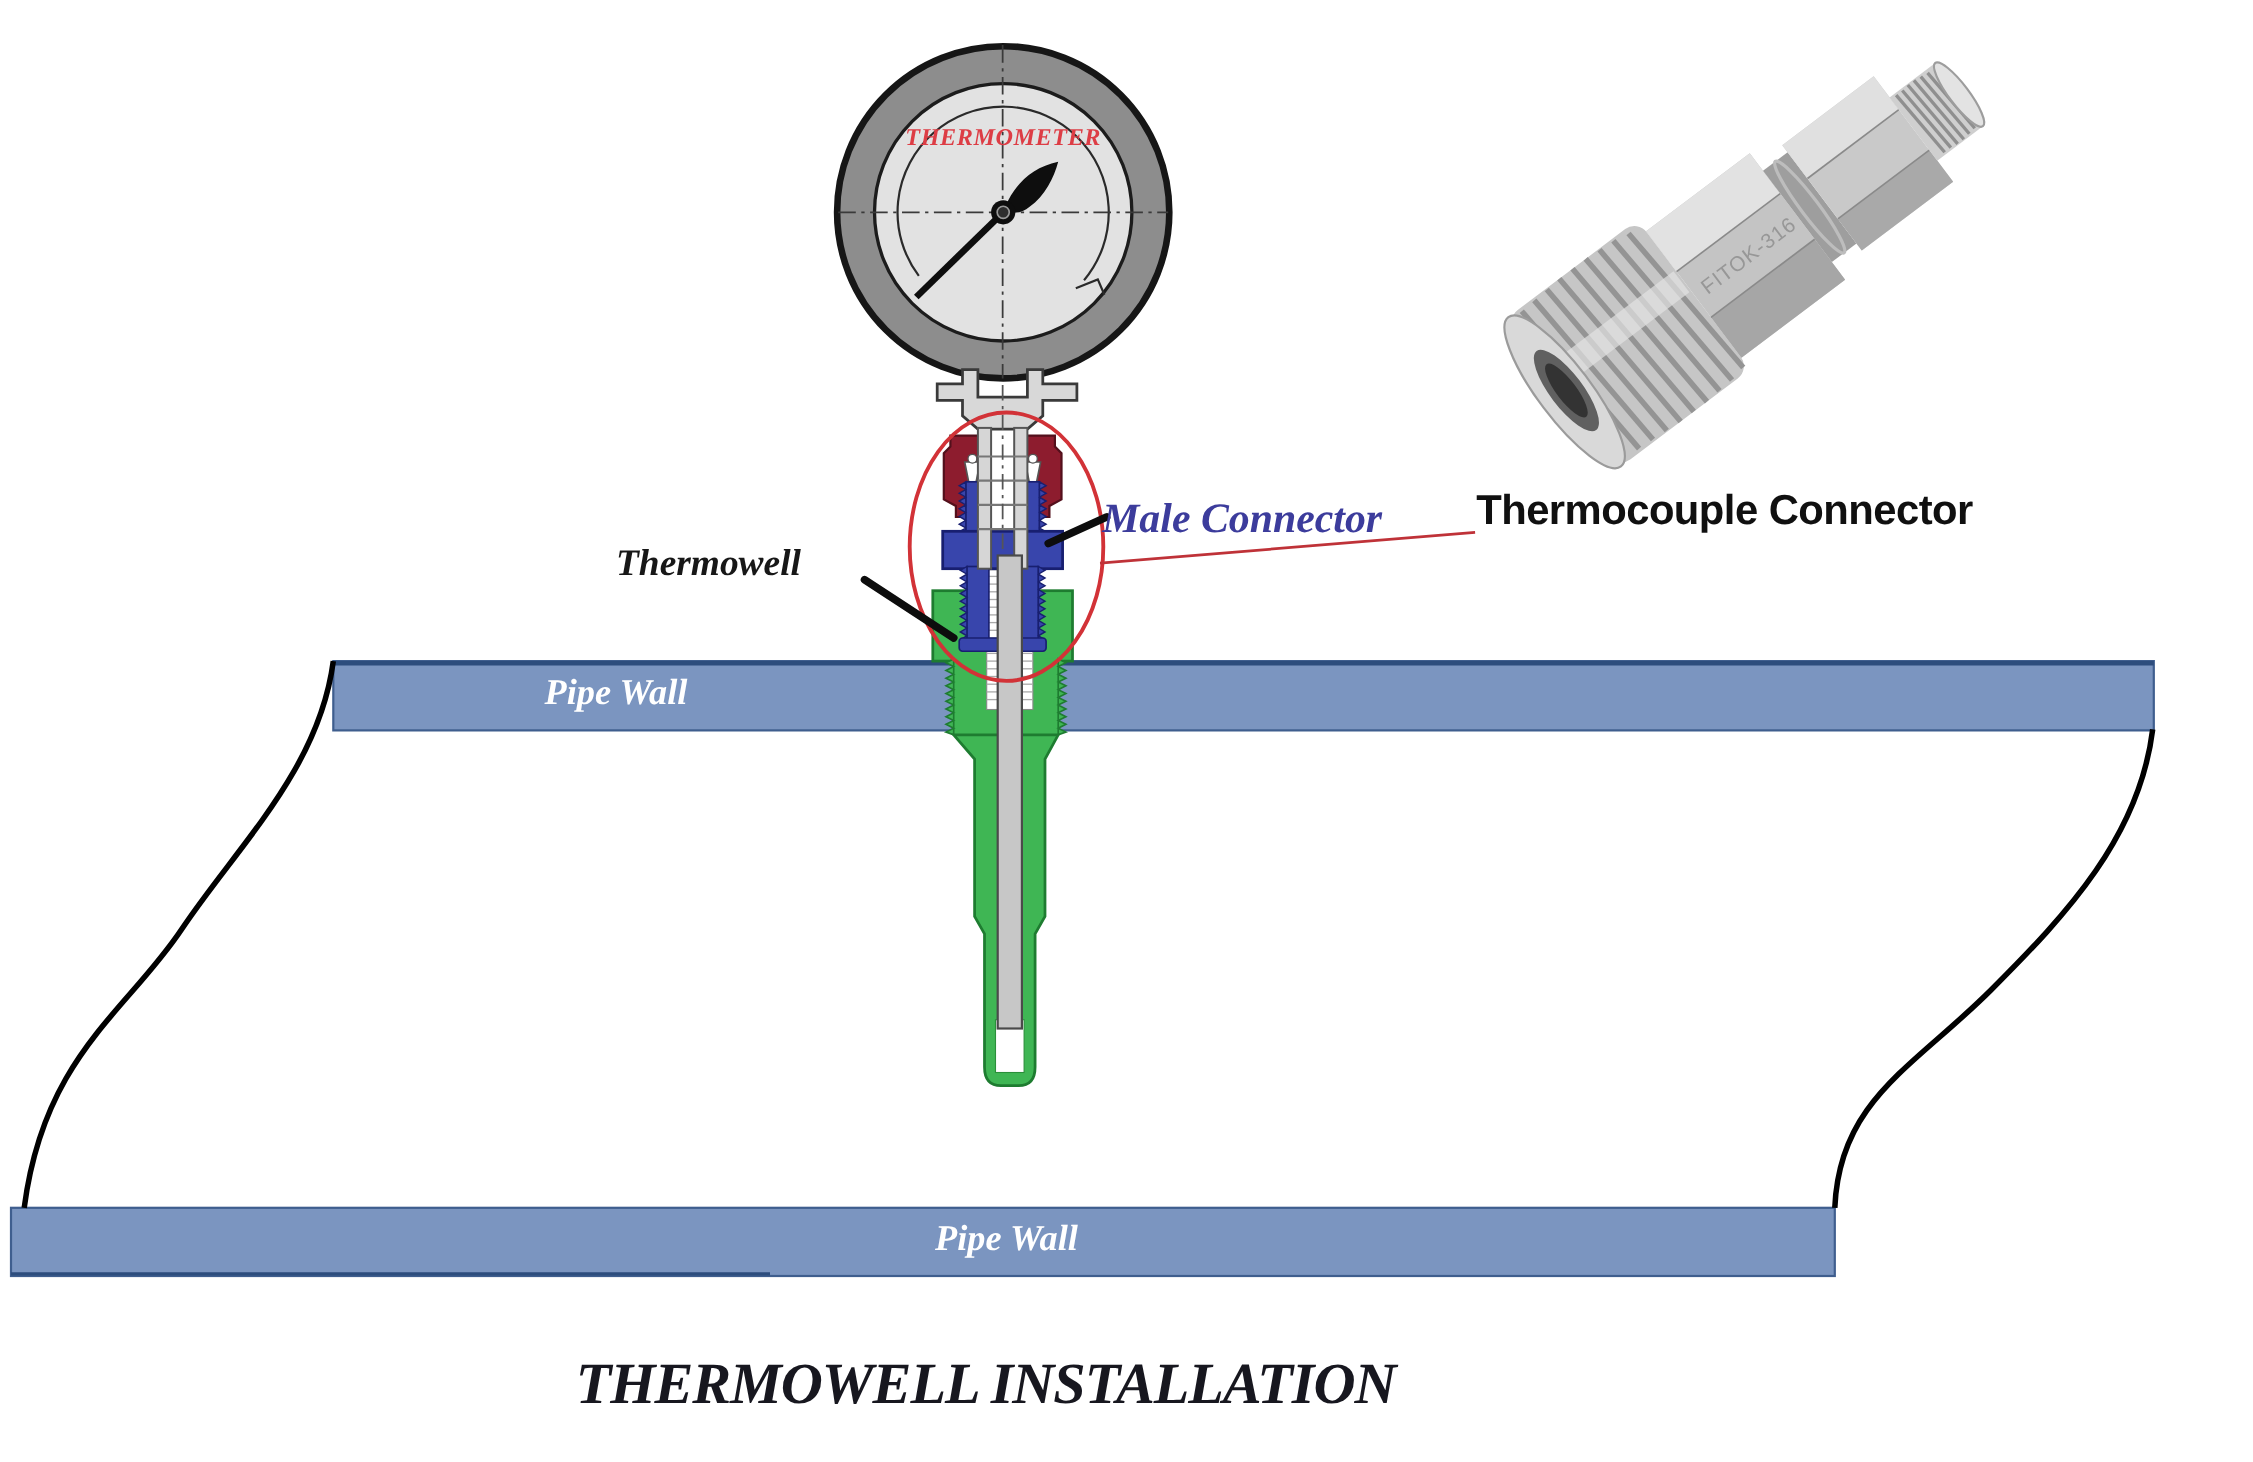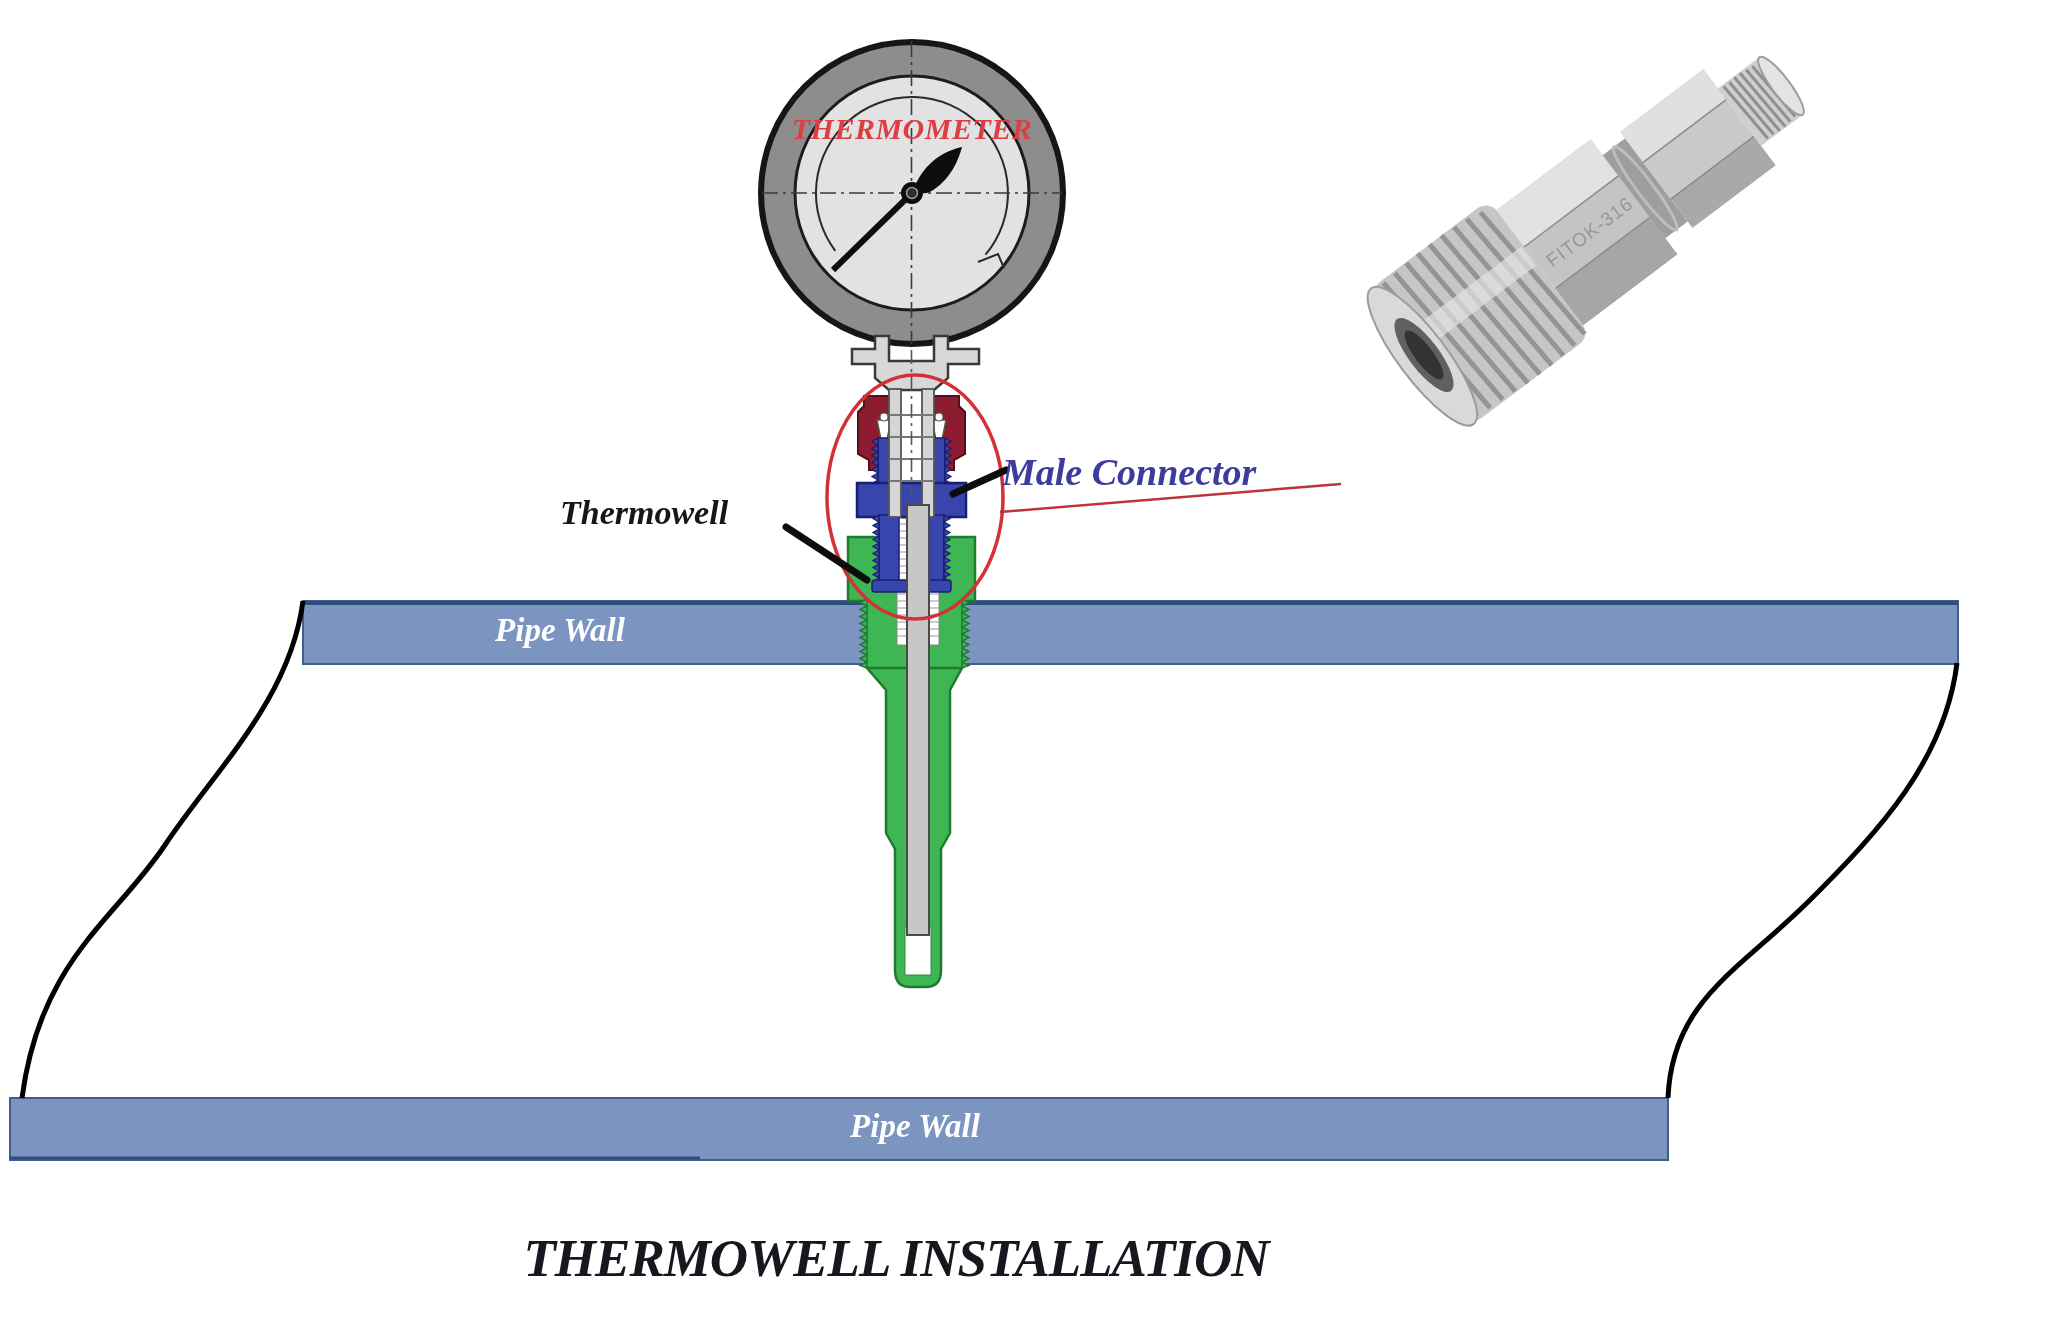--- a/index.html
+++ b/index.html
@@ -1,21 +1,21 @@
 <!DOCTYPE html>
 <html><head>
 <meta charset="utf-8">
 <style>
   html,body{margin:0;padding:0;background:#ffffff;}
   #canvas{position:relative;width:2048px;height:1329px;background:#ffffff;overflow:hidden;
           font-family:"Liberation Serif",serif;}
   #diagram-svg{position:absolute;left:0;top:0;}
   .lbl{position:absolute;white-space:nowrap;}
   .serif-lbl{font-family:"Liberation Serif",serif;font-weight:bold;font-style:italic;}
-  .thermometer-lbl{left:762px;top:112px;width:300px;text-align:center;font-size:30px;
+  .thermometer-lbl{left:762px;top:112px;width:300px;text-align:center;font-size:22px;
                    color:#dd3d45;letter-spacing:.5px;}
   .thermowell-lbl{left:560px;top:494px;width:252px;text-align:left;font-size:34px;color:#171717;}
   .male-connector-lbl{left:1002px;top:450px;font-size:38px;color:#3c3c9c;}
   .tc-connector-lbl{left:1342px;top:443px;font-size:38px;letter-spacing:-.5px;color:#101010;
                     font-family:"Liberation Sans",sans-serif;font-weight:bold;}
   .pipe-wall-upper-lbl{left:410px;top:612px;width:300px;text-align:center;font-size:33px;color:#ffffff;}
   .pipe-wall-lower-lbl{left:765px;top:1108px;width:300px;text-align:center;font-size:33px;color:#ffffff;}
   .title-lbl{left:496px;top:1228px;width:800px;text-align:center;font-size:53px;color:#17171f;
              letter-spacing:-1px;}
 </style>
@@ -196,20 +196,21 @@
     <ellipse cx="452" cy="0" rx="9" ry="36" fill="#e3e3e3" stroke="#9d9d9d" stroke-width="2"></ellipse>
   </g>
 </svg>
 
 <div class="lbl serif-lbl thermometer-lbl">THERMOMETER</div>
 
 <div class="lbl serif-lbl thermowell-lbl">Thermowell</div>
 
 <div class="lbl serif-lbl male-connector-lbl">Male Connector</div>
 
+<div class="lbl tc-connector-lbl">Thermocouple Connector</div>
 
 <div class="lbl serif-lbl pipe-wall-upper-lbl">Pipe Wall</div>
 
 <div class="lbl serif-lbl pipe-wall-lower-lbl">Pipe Wall</div>
 
 <div class="lbl serif-lbl title-lbl">THERMOWELL INSTALLATION</div>
 
 </div>
 
 </body></html>

